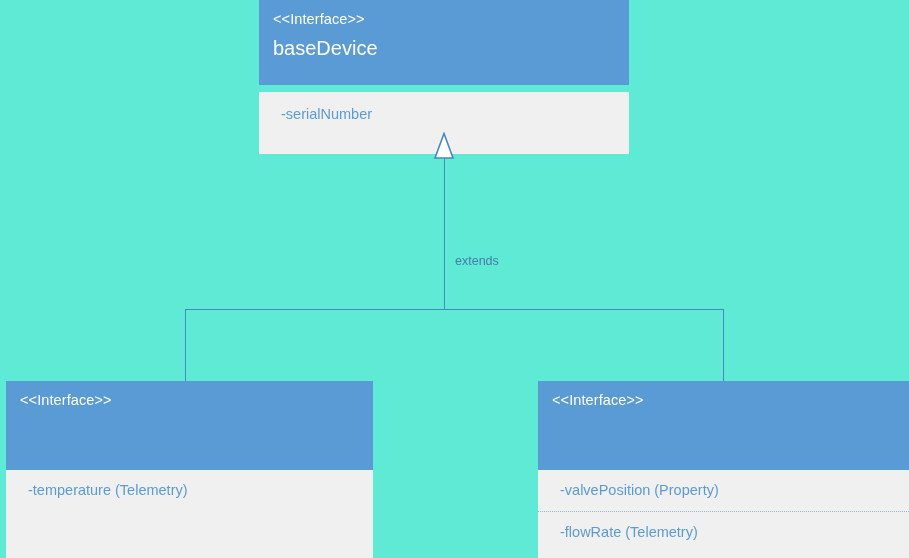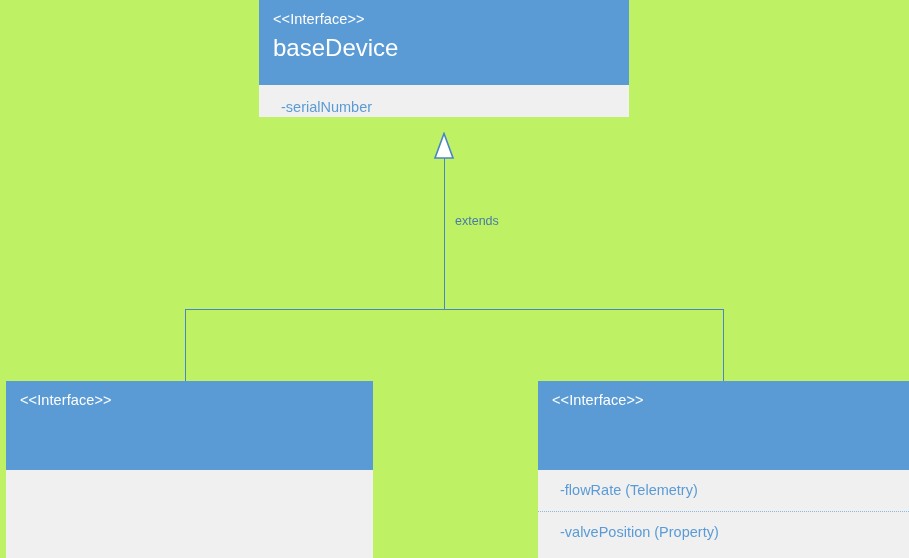--- a/index.html
+++ b/index.html
@@ -9,21 +9,21 @@
   }
   body {
     font-family: "Liberation Sans", sans-serif;
     -webkit-font-smoothing: antialiased;
   }
 
   #canvas {
     position: relative;
     width: 909px;
     height: 558px;
-    background: #bef264;
+    background: #5eead4;
     overflow: hidden;
   }
 
   
   .uml-box {
     position: absolute;
     box-sizing: border-box;
   }
   .uml-header {
     box-sizing: border-box;
@@ -33,21 +33,21 @@
     overflow: hidden;
   }
   .uml-stereotype {
     font-size: 14.5px;
     line-height: 20px;
     color: #ffffff;
     letter-spacing: 0.1px;
     white-space: nowrap;
   }
   .uml-name {
-    font-size: 24px;
+    font-size: 20px;
     line-height: 30px;
     color: #ffffff;
     white-space: nowrap;
     margin-top: 4px;
   }
   .uml-body {
     box-sizing: border-box;
     background: #F0F0F0;
     overflow: hidden;
   }
@@ -73,29 +73,30 @@
     position: absolute;
     height: 1px;
     background: #4A86C5;
   }
   .conn-label {
     position: absolute;
     font-size: 12.5px;
     line-height: 16px;
     color: #4A7BA8;
     white-space: nowrap;
+    margin-top: 40px;
   }
   .arrowhead {
     position: absolute;
   }
 
   
   #box-basedevice        { left: 259px; top: 0px;   width: 370px; }
   #box-basedevice .uml-header { height: 85px; }
-  #box-basedevice .uml-body   { height: 32px; }
+  #box-basedevice .uml-body   { height: 62px; margin-top: 7px; }
   #box-basedevice .uml-attr   { padding-top: 12px; }
 
   #box-thermostat        { left: 6px;   top: 381px; width: 367px; }
   #box-thermostat .uml-header { height: 89px; }
   #box-thermostat .uml-body   { height: 171px; }
 
   #box-flowcontroller    { left: 538px; top: 381px; width: 371px; }
   #box-flowcontroller .uml-header { height: 89px; }
   #box-flowcontroller .uml-body   { height: 171px; }
 
@@ -135,26 +136,27 @@
 
   <div class="conn-v" id="conn-drop-left"></div>
 
   <div class="conn-v" id="conn-drop-right"></div>
 
   <div class="uml-box" id="box-thermostat">
     <div class="uml-header">
       <div class="uml-stereotype">&lt;&lt;Interface&gt;&gt;</div>
     </div>
     <div class="uml-body">
+      <div class="uml-attr">-temperature (Telemetry)</div>
     </div>
   </div>
 
   <div class="uml-box" id="box-flowcontroller">
     <div class="uml-header">
       <div class="uml-stereotype">&lt;&lt;Interface&gt;&gt;</div>
     </div>
     <div class="uml-body">
+      <div class="uml-attr">-valvePosition (Property)</div>
       <div class="uml-attr">-flowRate (Telemetry)</div>
-      <div class="uml-attr">-valvePosition (Property)</div>
     </div>
   </div>
 
 </div>
 
 </body></html>

